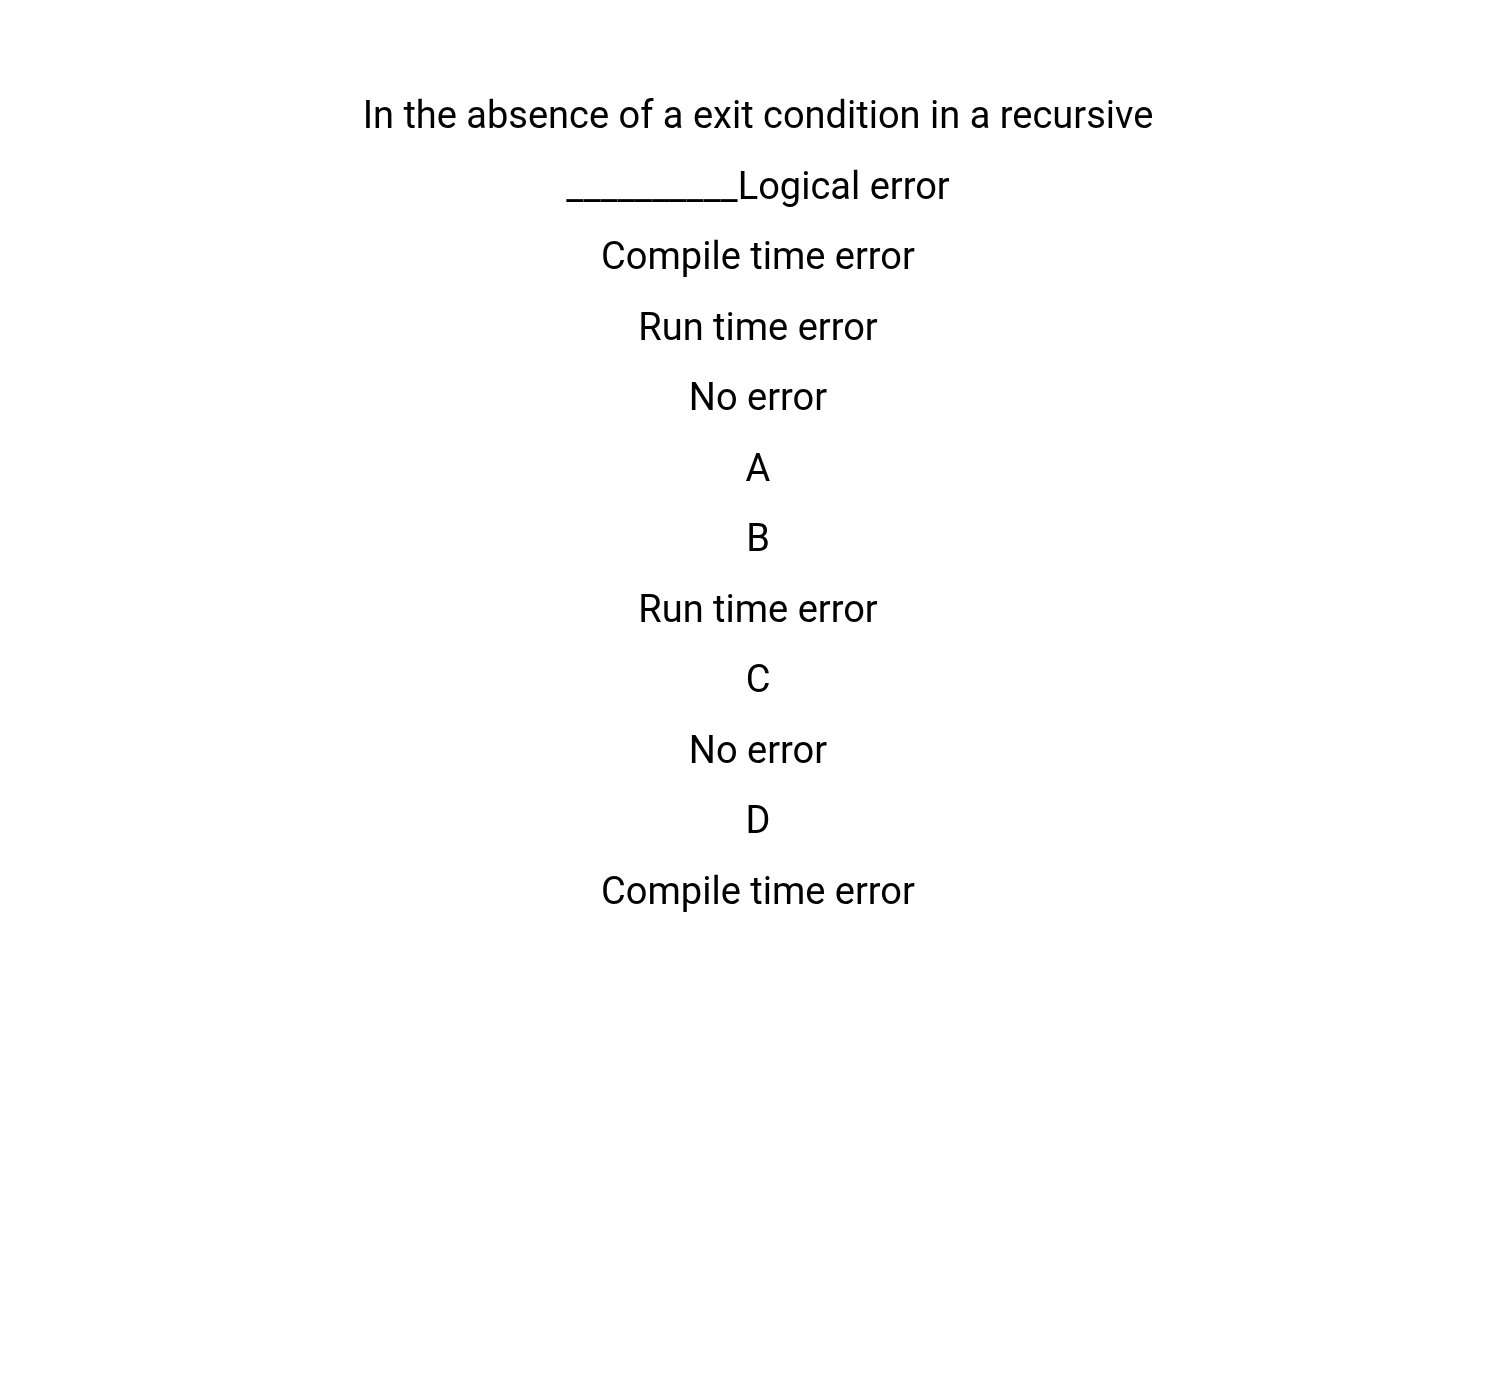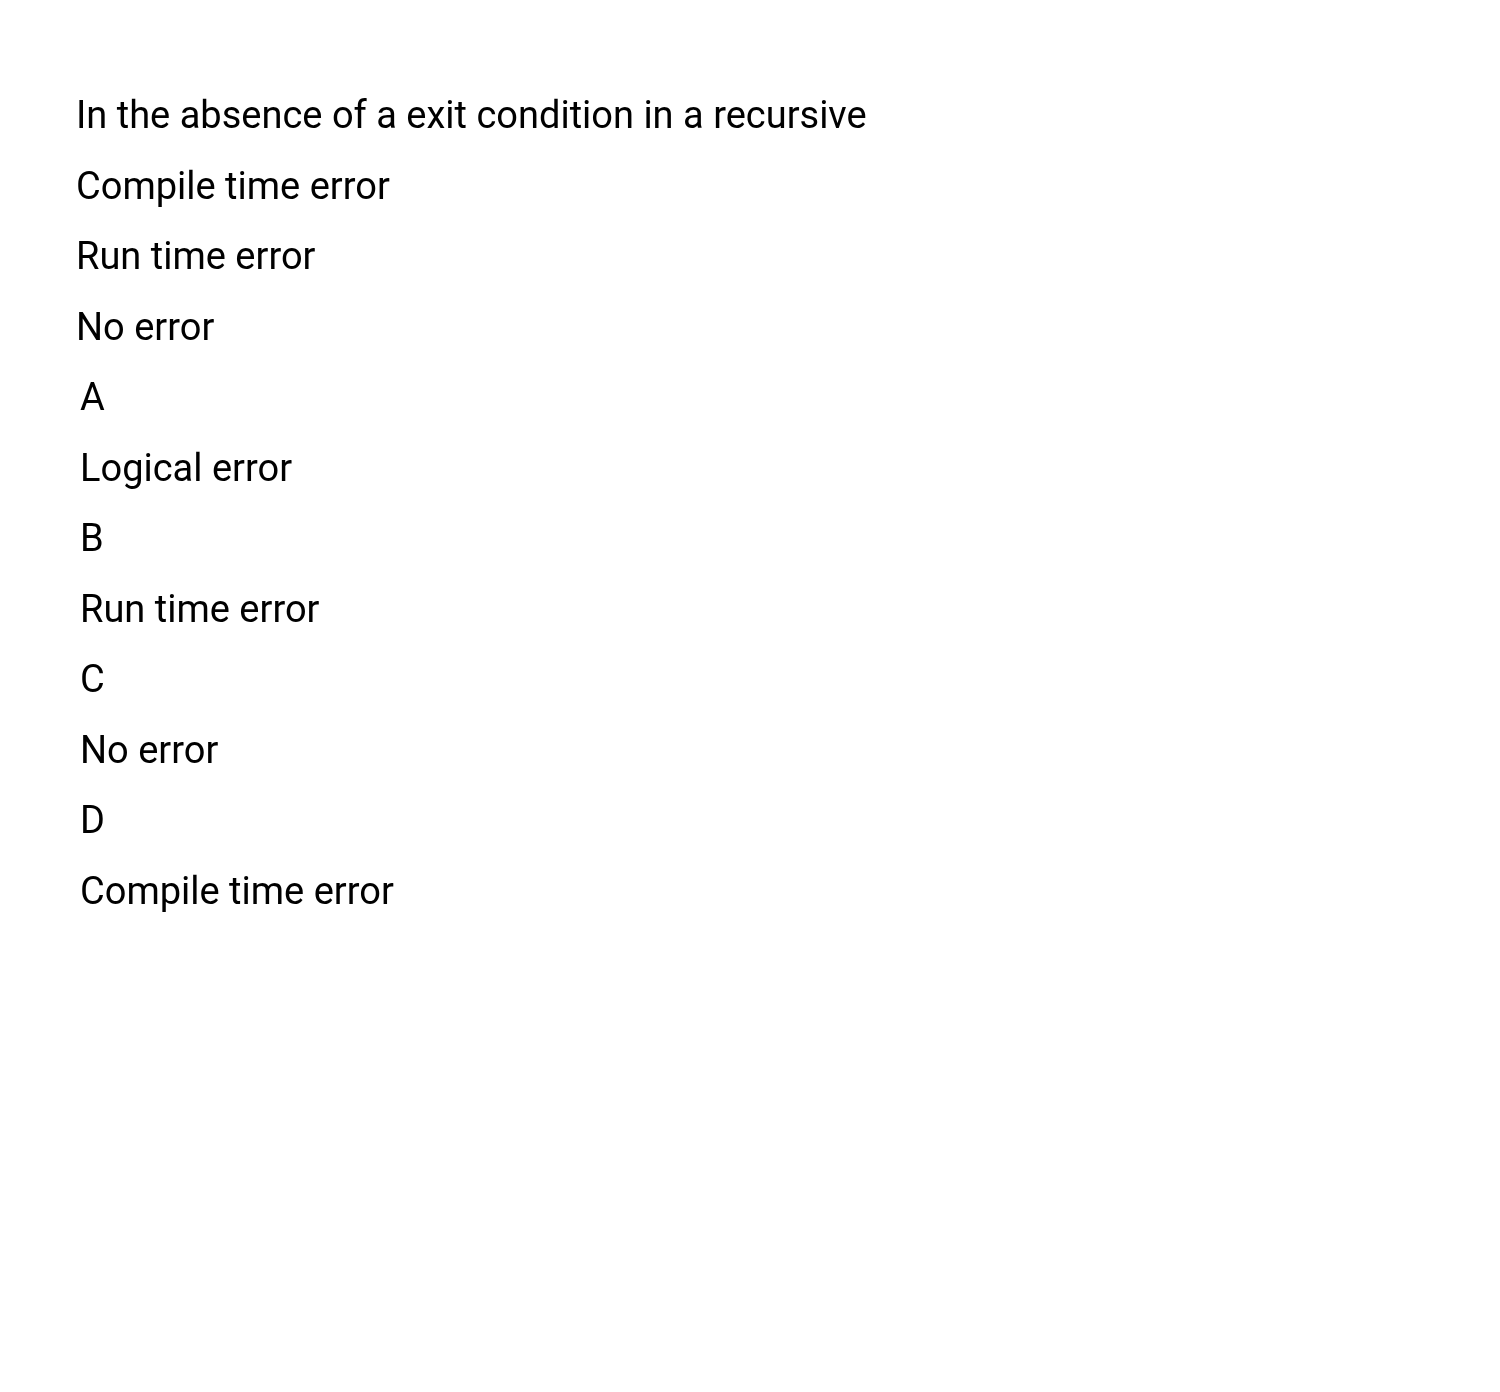--- a/index.html
+++ b/index.html
@@ -1,18 +1,19 @@
 <!DOCTYPE html>
 <html><head>
   <meta charset="utf-8">
   <style>
     * {
       margin: 4px;
       padding: 0;
       box-sizing: border-box;
+      text-align: center;
     }
     body {
       font-family: -apple-system, BlinkMacSystemFont, "Segoe UI", Roboto, Helvetica, Arial, sans-serif;
       background: #ffffff;
       width: 1500px;
       height: 1392px;
       padding: 70px 60px;
       color: #000000;
       font-size: 38px;
       line-height: 1.75;
@@ -25,29 +26,29 @@
     }
     .option-item {
       display: block;
     }
   </style>
 </head>
 <body>
 
 <div class="question-text">
   <div>In the absence of a exit condition in a recursive</div>
+  <div>__________Logical error</div>
   <div>Compile time error</div>
   <div>Run time error</div>
   <div>No error</div>
 </div>
 
 <div class="options-list">
   <div class="option-item">
     <div>A</div>
-    <div>Logical error</div>
   </div>
   <div class="option-item">
     <div>B</div>
     <div>Run time error</div>
   </div>
   <div class="option-item">
     <div>C</div>
     <div>No error</div>
   </div>
   <div class="option-item">

